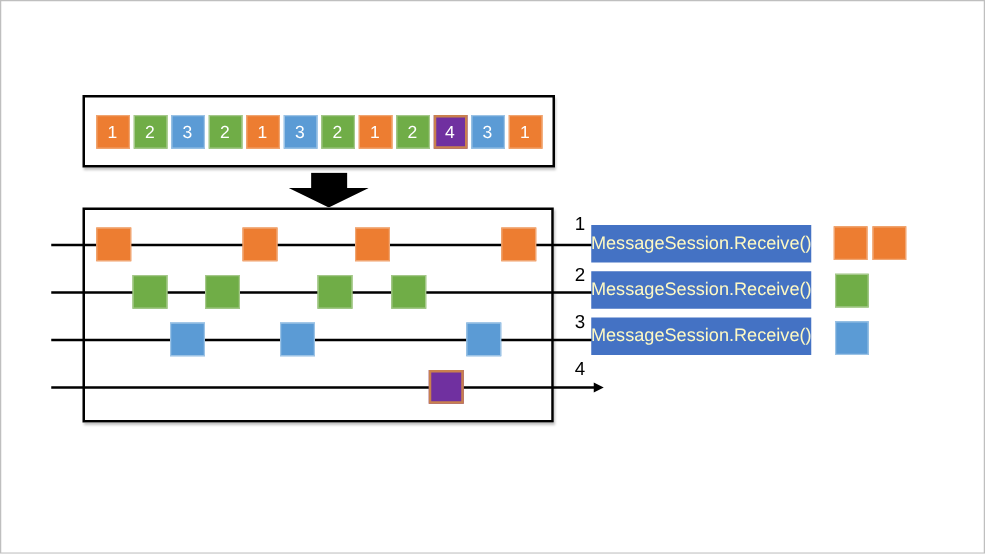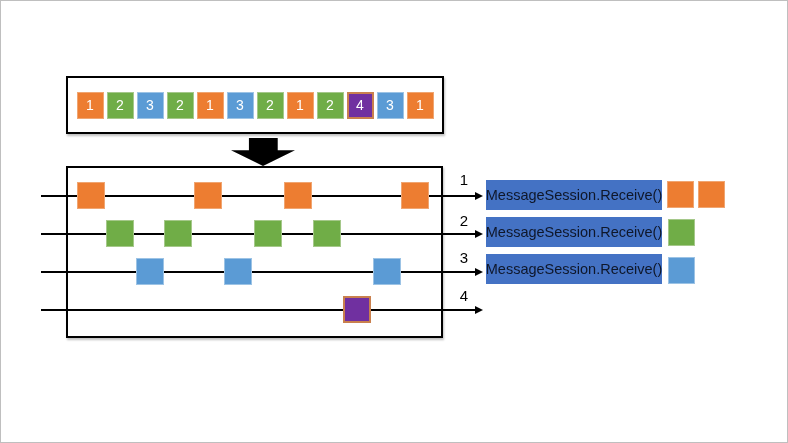--- a/index.html
+++ b/index.html
@@ -83,24 +83,24 @@
     position: absolute;
     left: 452px;
     width: 22px;
     text-align: center;
     color: #000000;
     font-size: 15px;
     line-height: 15px;
   }
   .receive-button {
     position: absolute;
-    left: 485px;
+    left: 472px;
     width: 176px; height: 30px;
     background: #4472c4;
-    color: #0f172a;
+    color: #fef9c3;
     font-size: 14.5px;
     display: flex;
     align-items: center;
     justify-content: center;
     white-space: nowrap;
     box-sizing: border-box;
   }
 </style>
 </head>
 <body>

